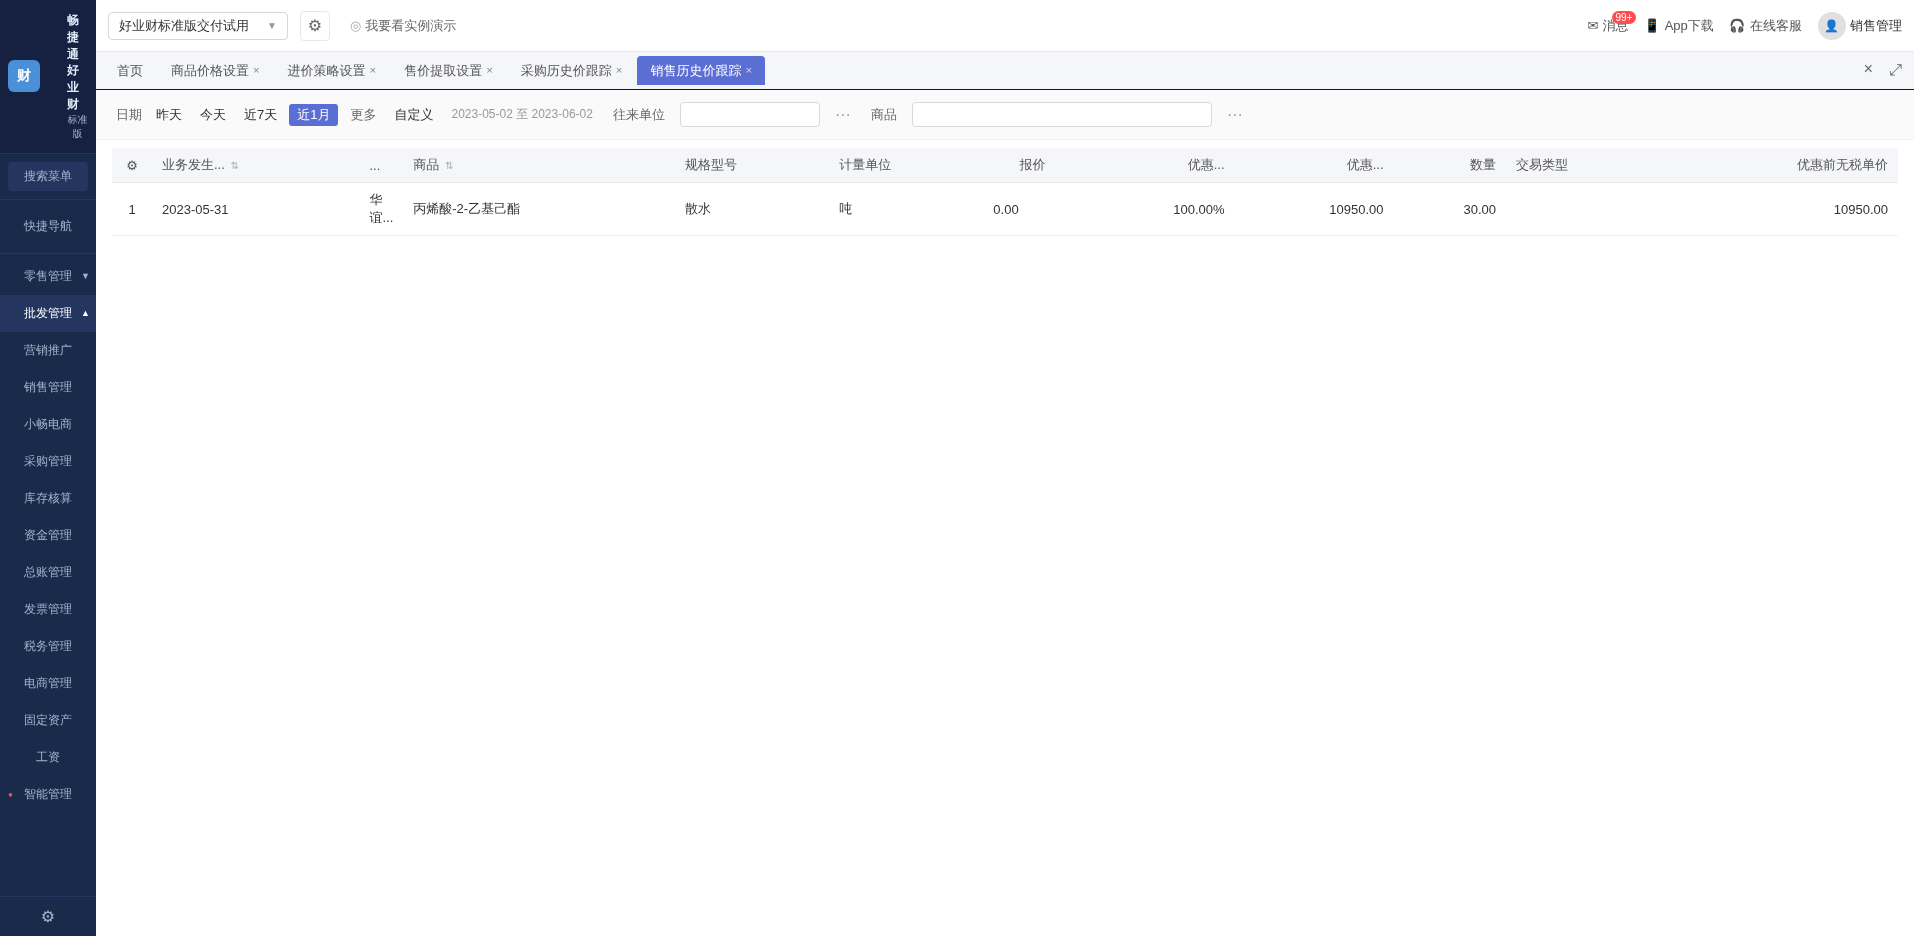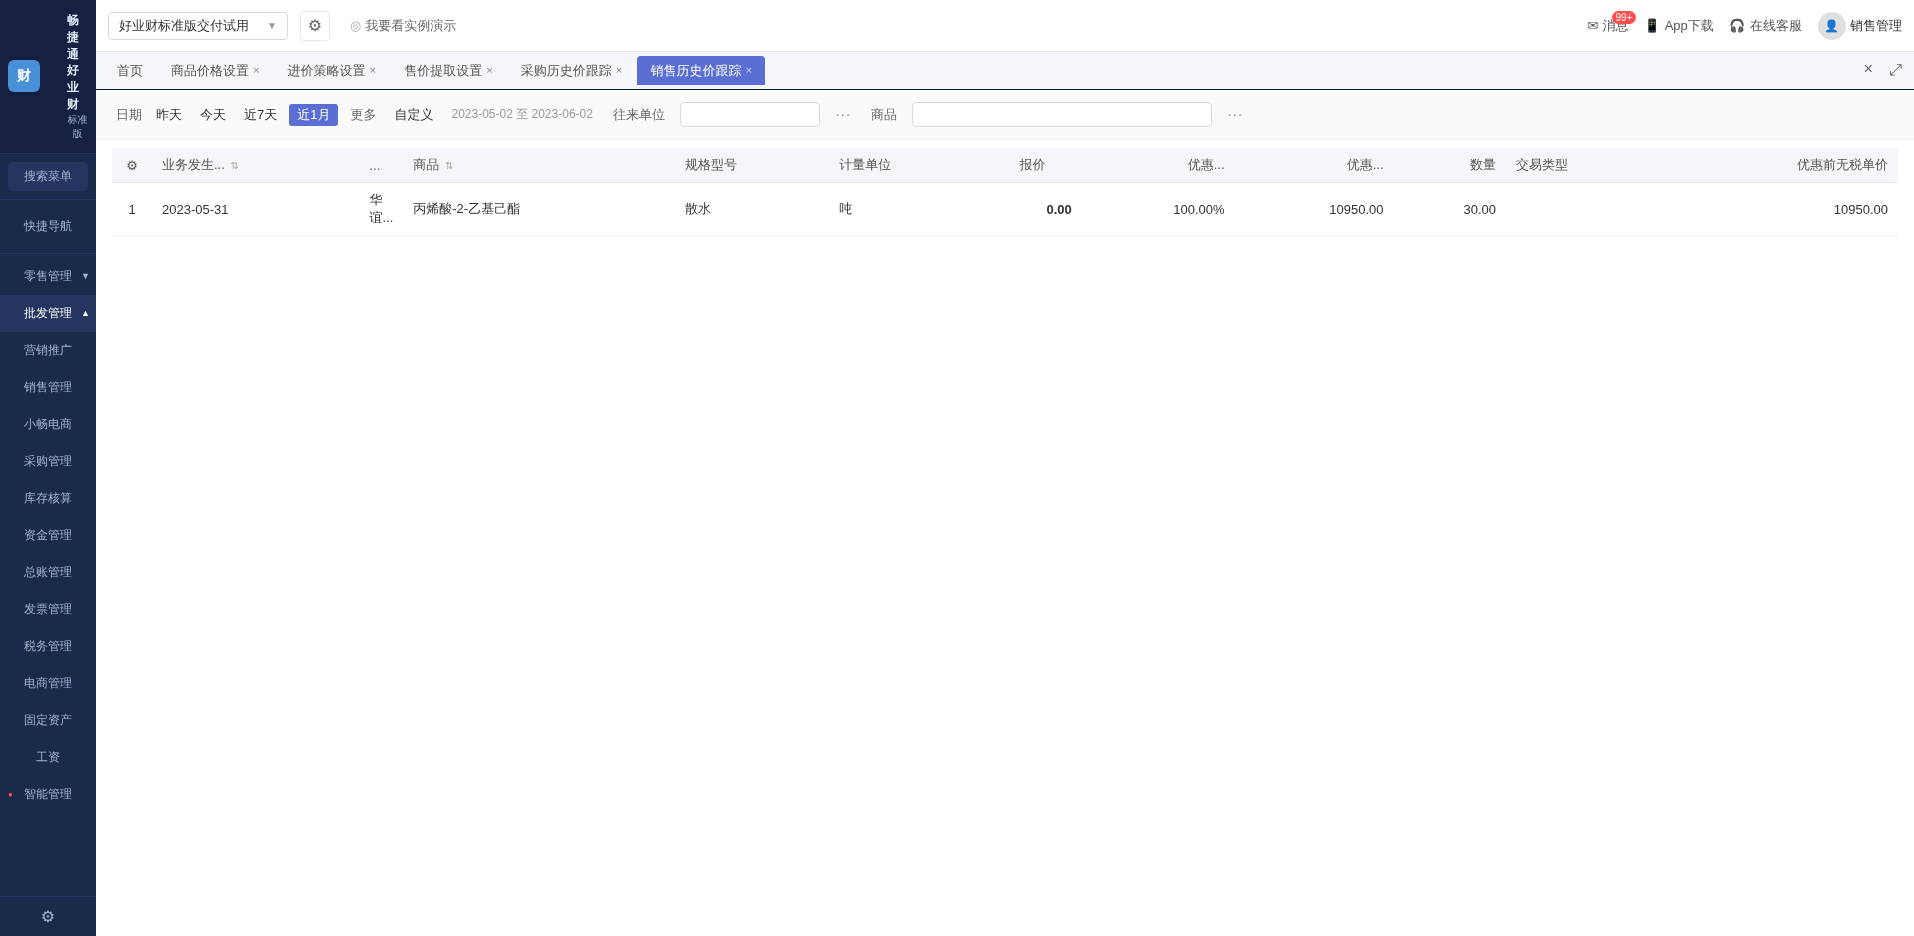--- a/index.html
+++ b/index.html
@@ -297,21 +297,21 @@
         <tbody>
           <tr>
             <td class="row-num">1</td>
             <td>2023-05-31</td>
             <td>
               <span>华谊...</span>
             </td>
             <td>丙烯酸-2-乙基己酯</td>
             <td>散水</td>
             <td>吨</td>
-            <td style="text-align:right;font-weight:bold;">0.00</td>
+            <td style="">0.00</td>
             <td style="text-align:right;">100.00%</td>
             <td style="text-align:right;">10950.00</td>
             <td style="text-align:right;">30.00</td>
             <td></td>
             <td style="text-align:right;">10950.00</td>
           </tr>
         </tbody>
       </table>
     </div>
   </div>

